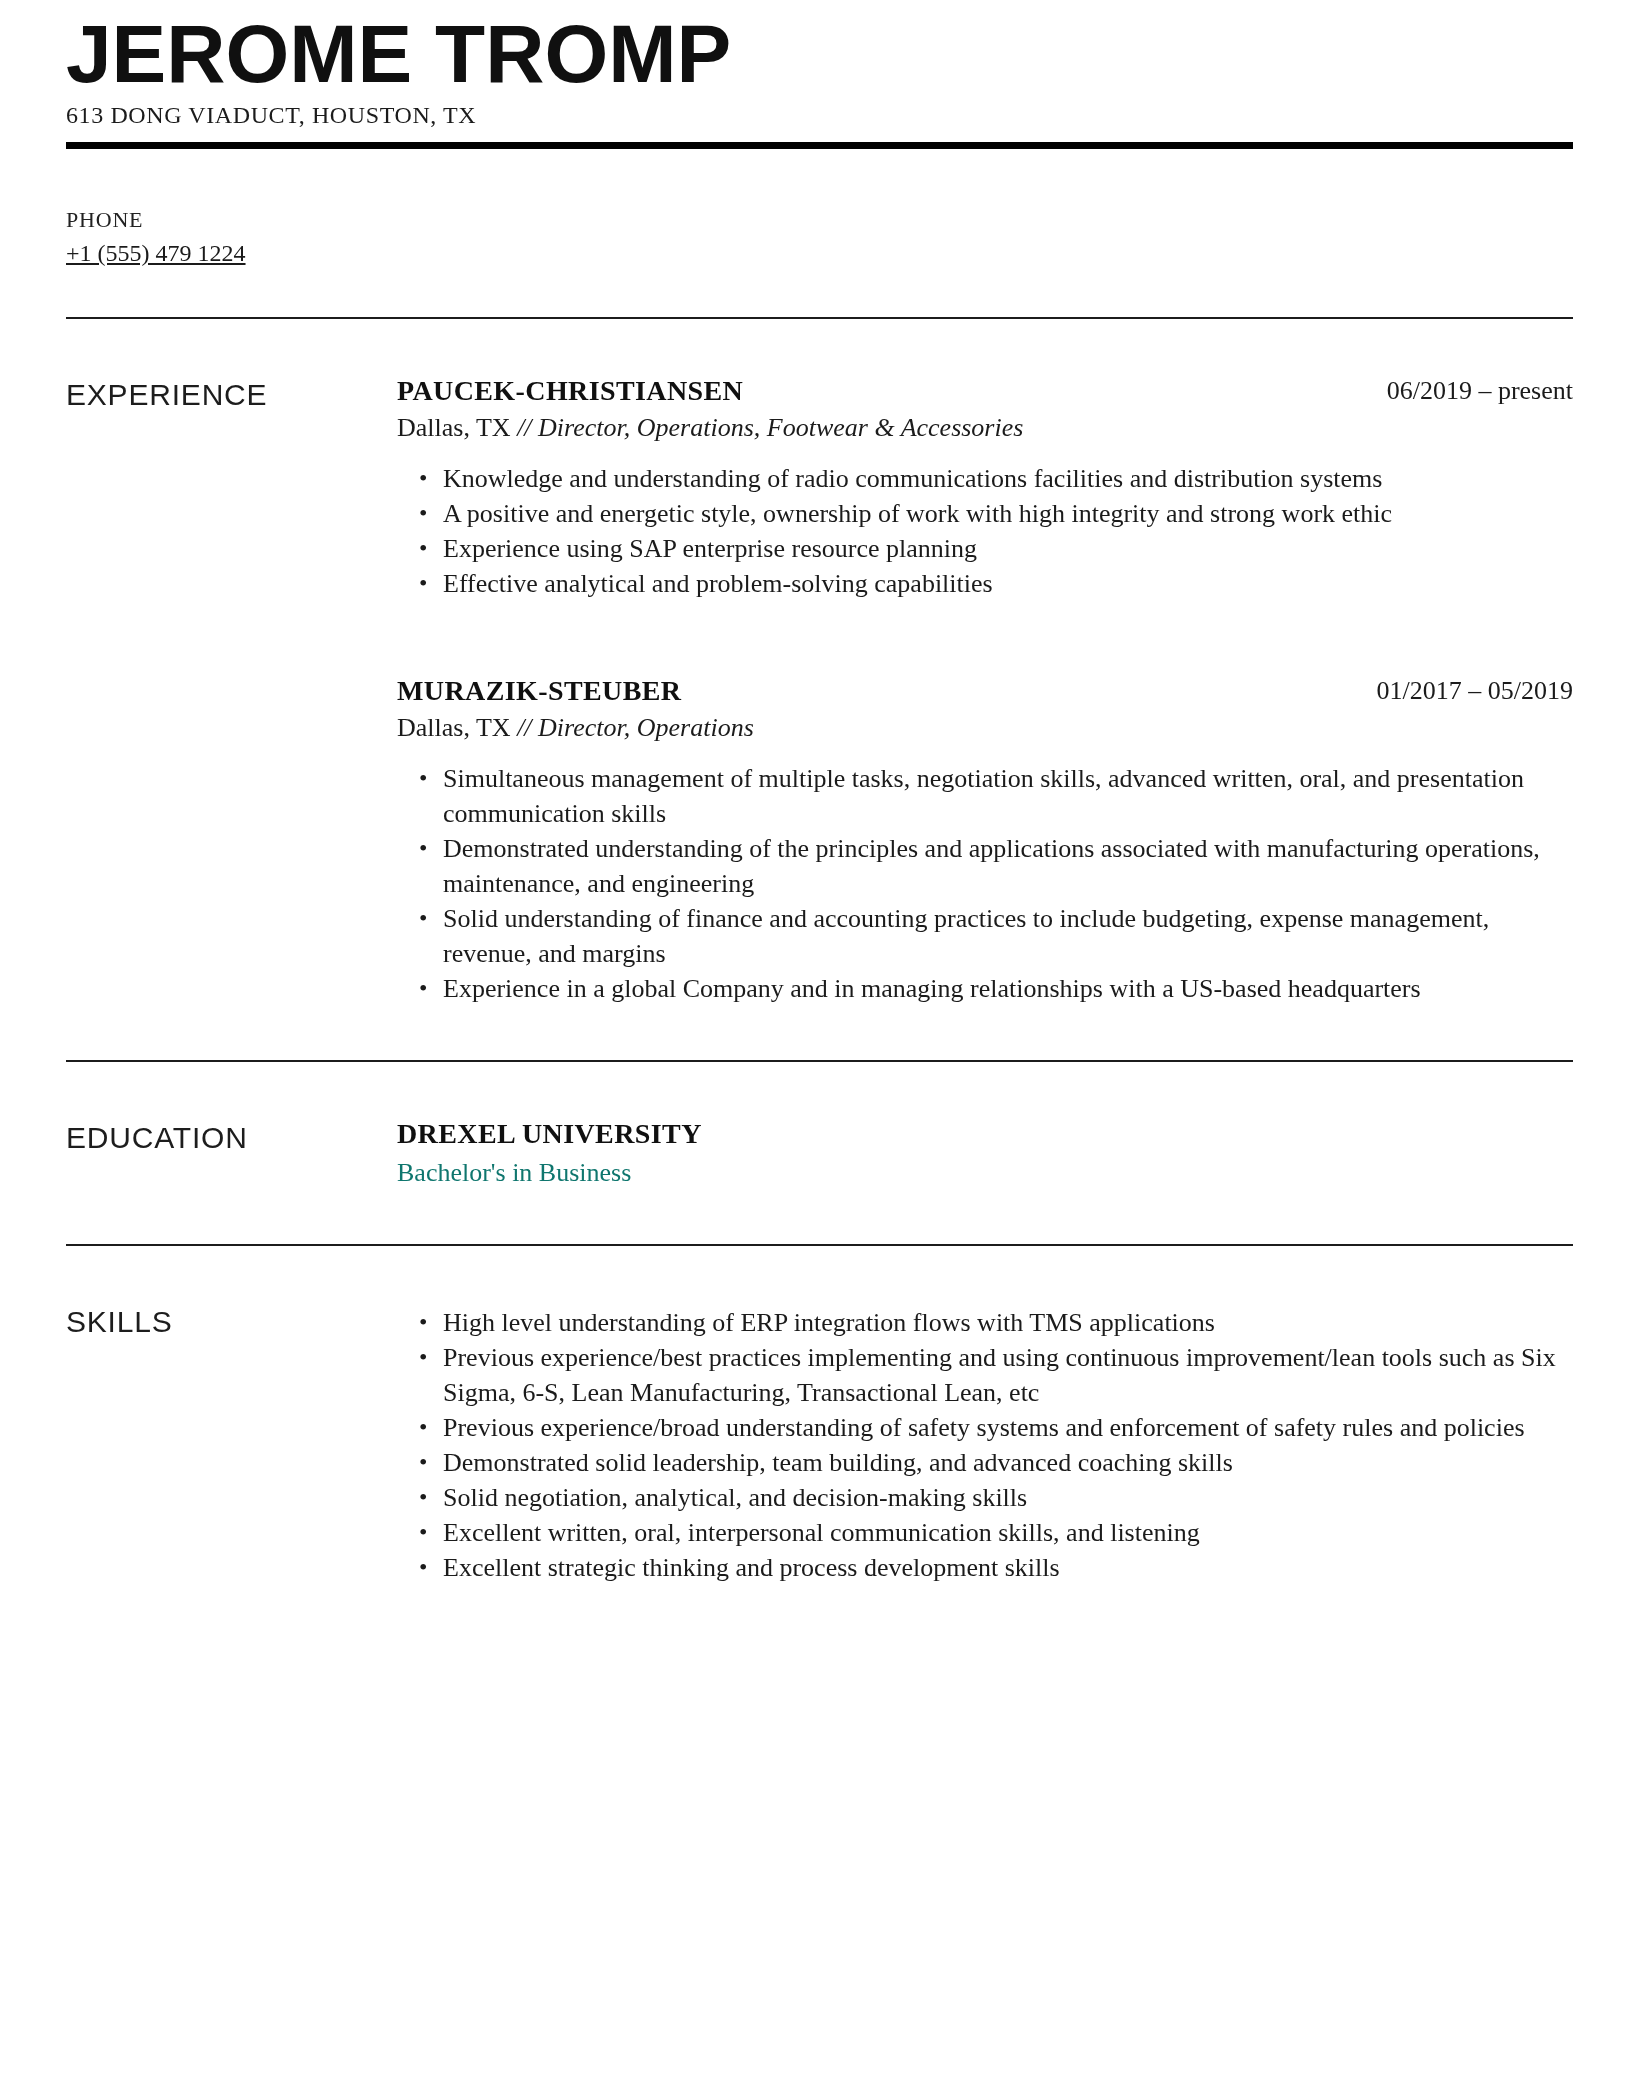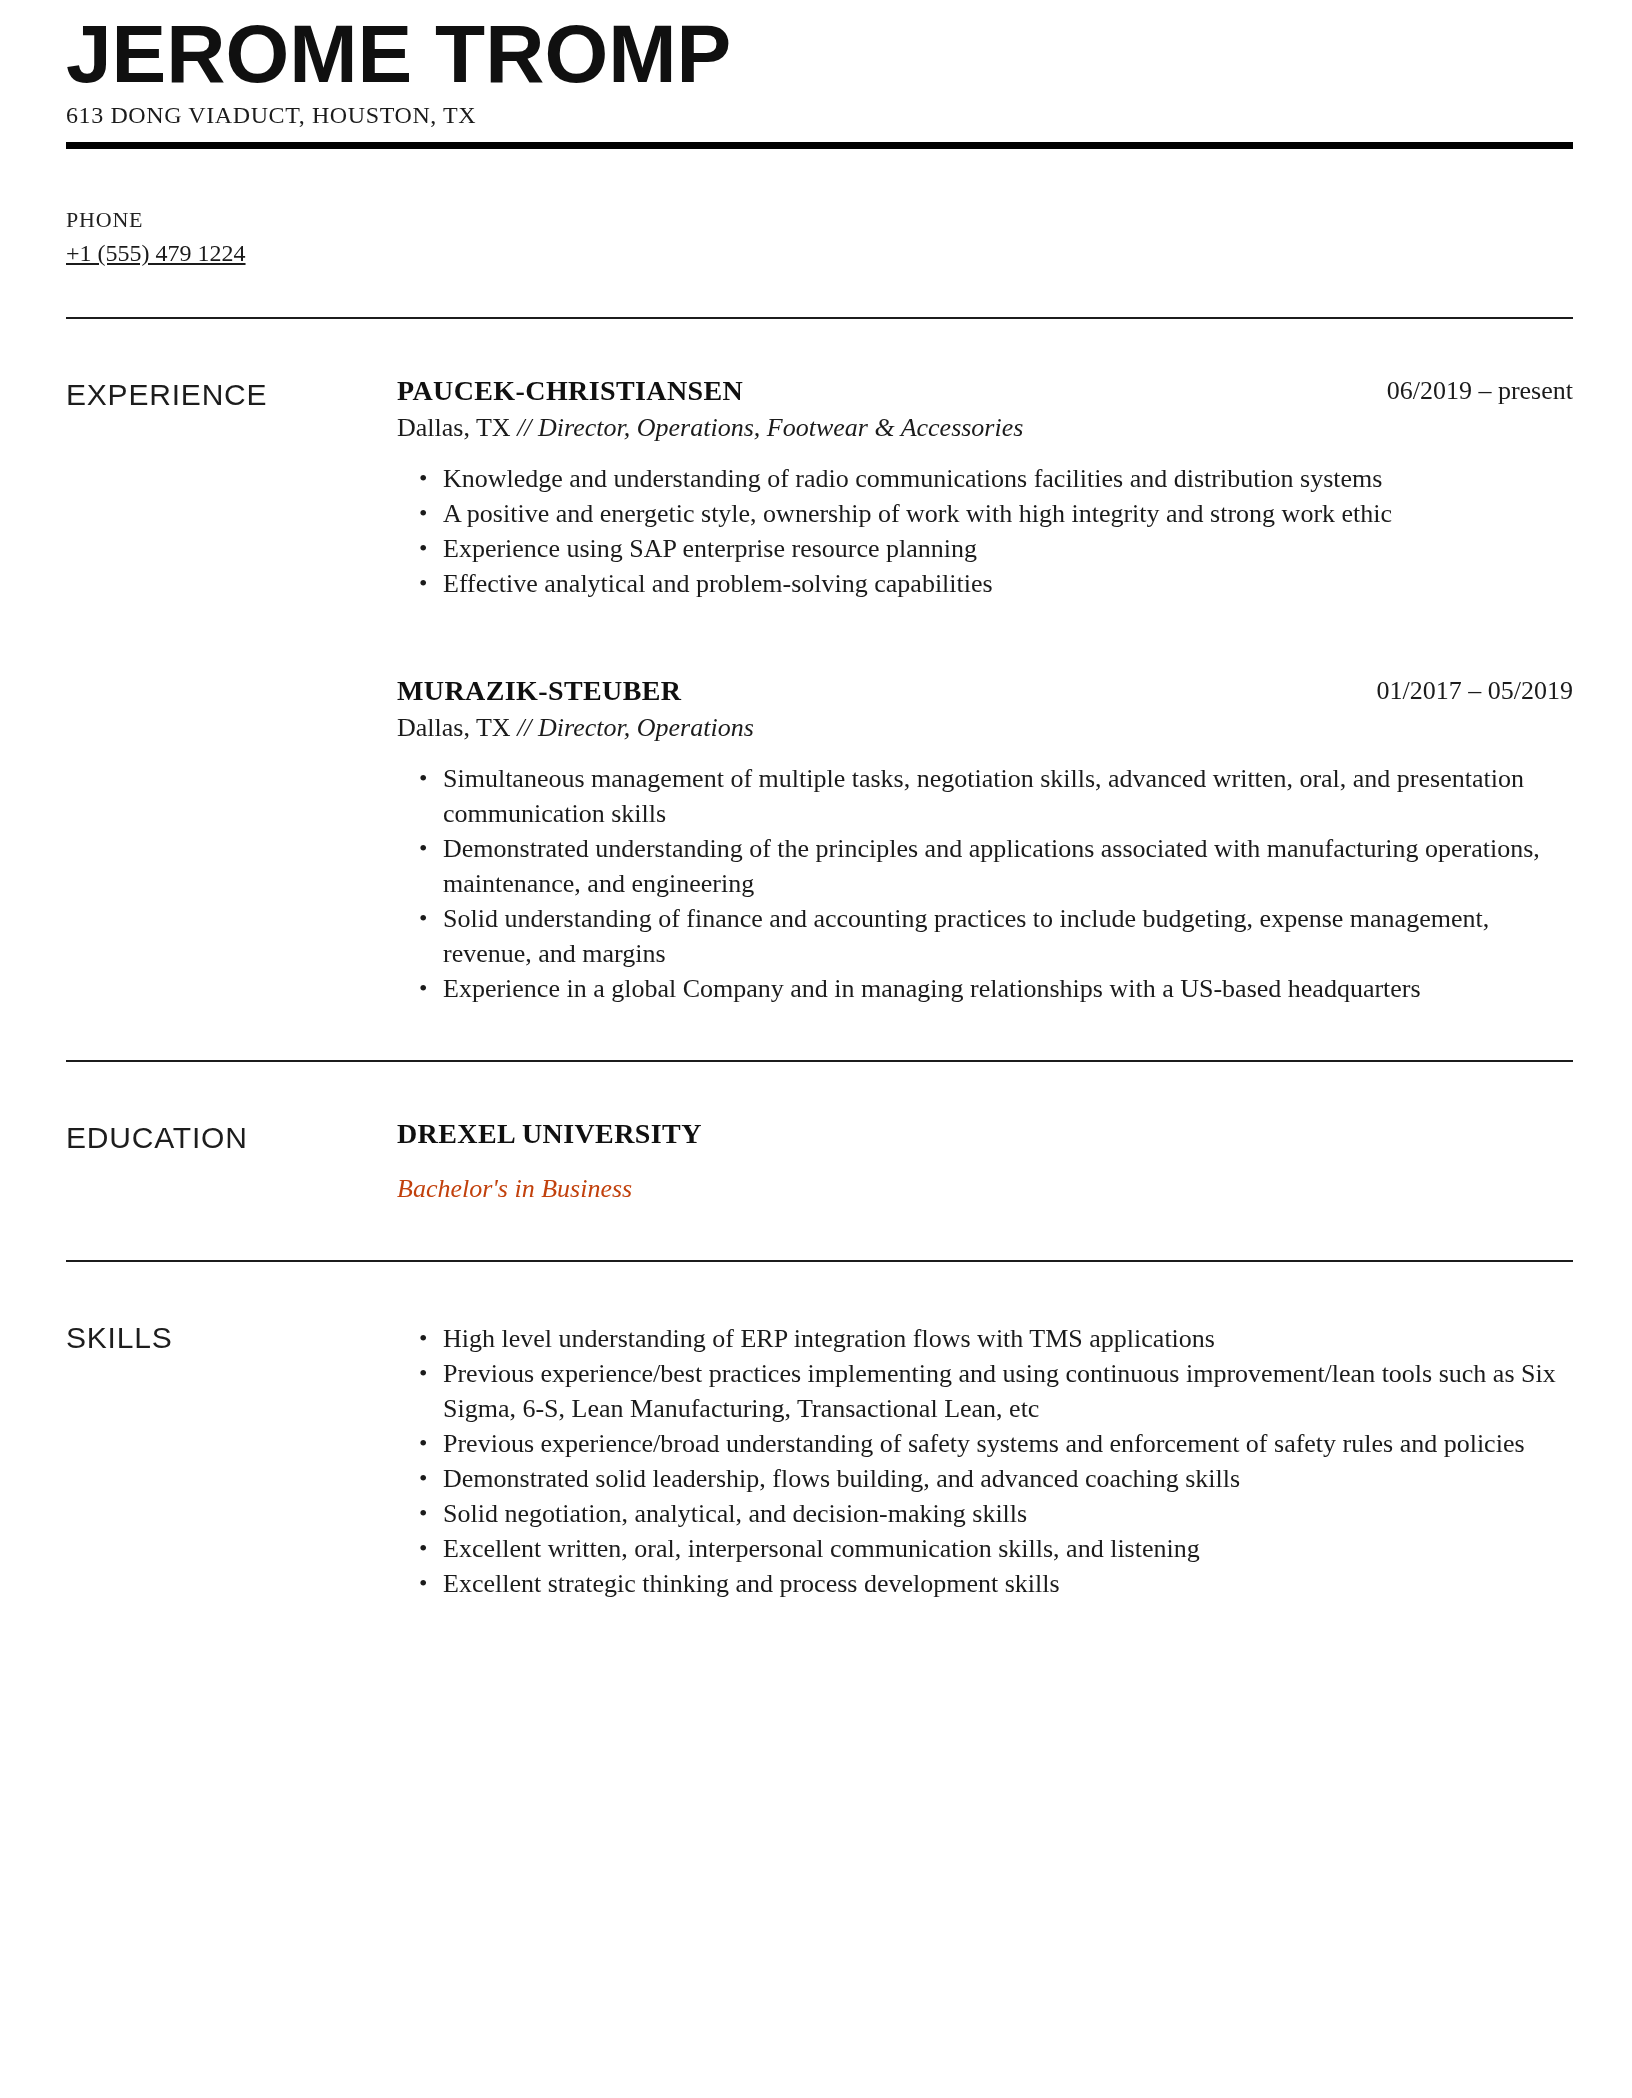--- a/index.html
+++ b/index.html
@@ -126,24 +126,23 @@
   }
   
   .school {
     margin: 0;
     font-size: 28px;
     font-weight: 700;
     letter-spacing: 0.4px;
     color: #101010;
   }
   .degree {
-    margin-top: 24px;
-    font-size: 26px;
-    font-style: italic;
-    color: #c2410c;
+    margin-top: 8px;
+    font-size: 26px;
+    color: #0f766e;
   }
   .skills-bullets { margin-top: 3px; }
 </style>
 </head>
 <body>
 
 <div class="page">
 
   <header>
     <h1 class="name">JEROME TROMP</h1>
@@ -214,21 +213,21 @@
 
   <div class="rule-thin rule-after-education"></div>
 
   <section class="section">
     <div class="section-label">SKILLS</div>
     <div class="section-content">
       <ul class="bullets skills-bullets">
         <li>High level understanding of ERP integration flows with TMS applications</li>
         <li>Previous experience/best practices implementing and using continuous improvement/lean tools such as Six Sigma, 6-S, Lean Manufacturing, Transactional Lean, etc</li>
         <li>Previous experience/broad understanding of safety systems and enforcement of safety rules and policies</li>
-        <li>Demonstrated solid leadership, flows building, and advanced coaching skills</li>
+        <li>Demonstrated solid leadership, team building, and advanced coaching skills</li>
         <li>Solid negotiation, analytical, and decision-making skills</li>
         <li>Excellent written, oral, interpersonal communication skills, and listening</li>
         <li>Excellent strategic thinking and process development skills</li>
       </ul>
     </div>
   </section>
 
 </div>
 
 </body></html>

